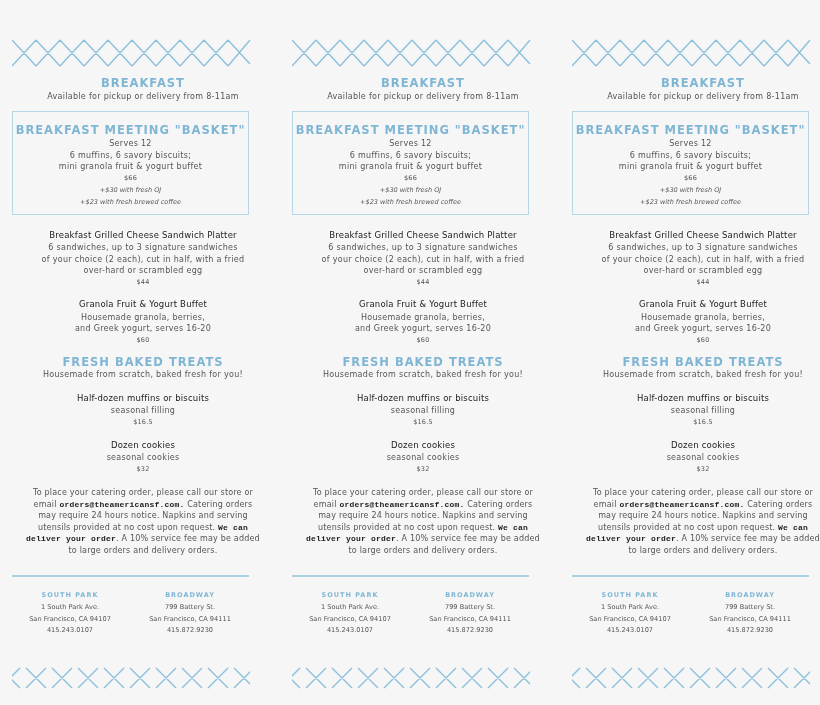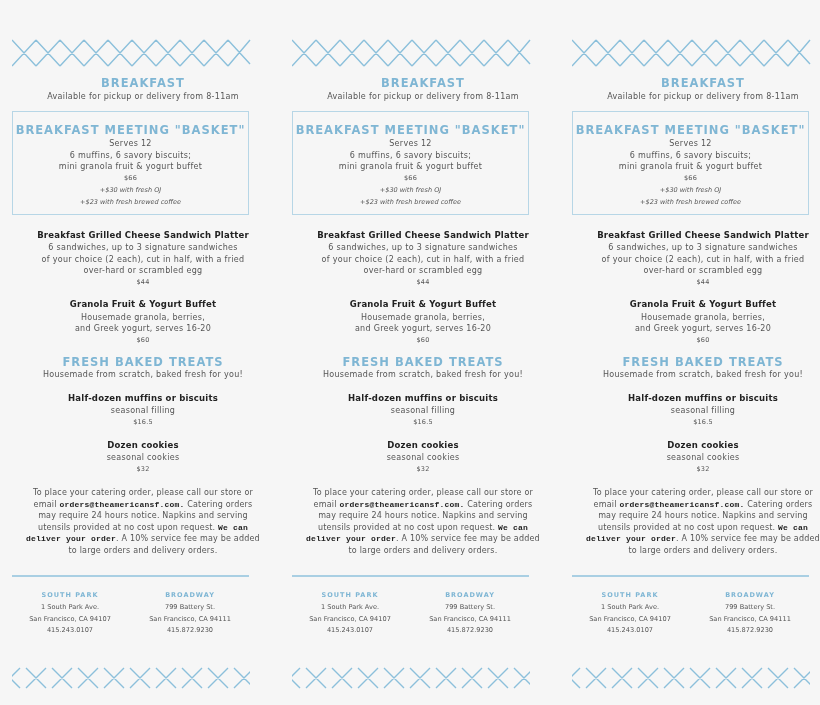--- a/index.html
+++ b/index.html
@@ -22,21 +22,21 @@
   }
   .sub { font-size: 8px; color: #555; letter-spacing: 0.3px; }
   .box {
     position: absolute; left: 12px; top: 111px; width: 235px; height: 102px;
     border: 1.5px solid #b7d6e6; box-sizing: content-box;
   }
   .box .line { position: absolute; left: 0; width: 235px; text-align: center; }
   .t8 { font-size: 8px; line-height: 11.5px; color: #555; letter-spacing: 0.3px; }
   .t7 { font-size: 6.5px; color: #555; letter-spacing: 0.2px; }
   .ital { font-style: italic; font-size: 6.5px; color: #555; }
-  .bold { font-weight: bold; color: #222; font-size: 8.5px; letter-spacing: 0.2px; }
+  .bold { font-weight: normal; color: #222; font-size: 8.5px; letter-spacing: 0.2px; }
   .para { font-size: 8px; line-height: 11.5px; color: #555; letter-spacing: 0.2px; }
   .para b { color: #222; font-family: Liberation Mono, monospace; }
   .divider { position: absolute; left: 12px; top: 575px; width: 237px; height: 1.5px; background: #a9cfe3; }
   .loc { position: absolute; top: 591px; width: 120px; text-align: center; }
   .loc .name { color: #7fb6d4; font-weight: bold; font-size: 6.5px; letter-spacing: 1px; }
   .loc .ln { font-size: 6.6px; color: #555; line-height: 11.5px; }
 </style>
 </head>
 <body>
 

